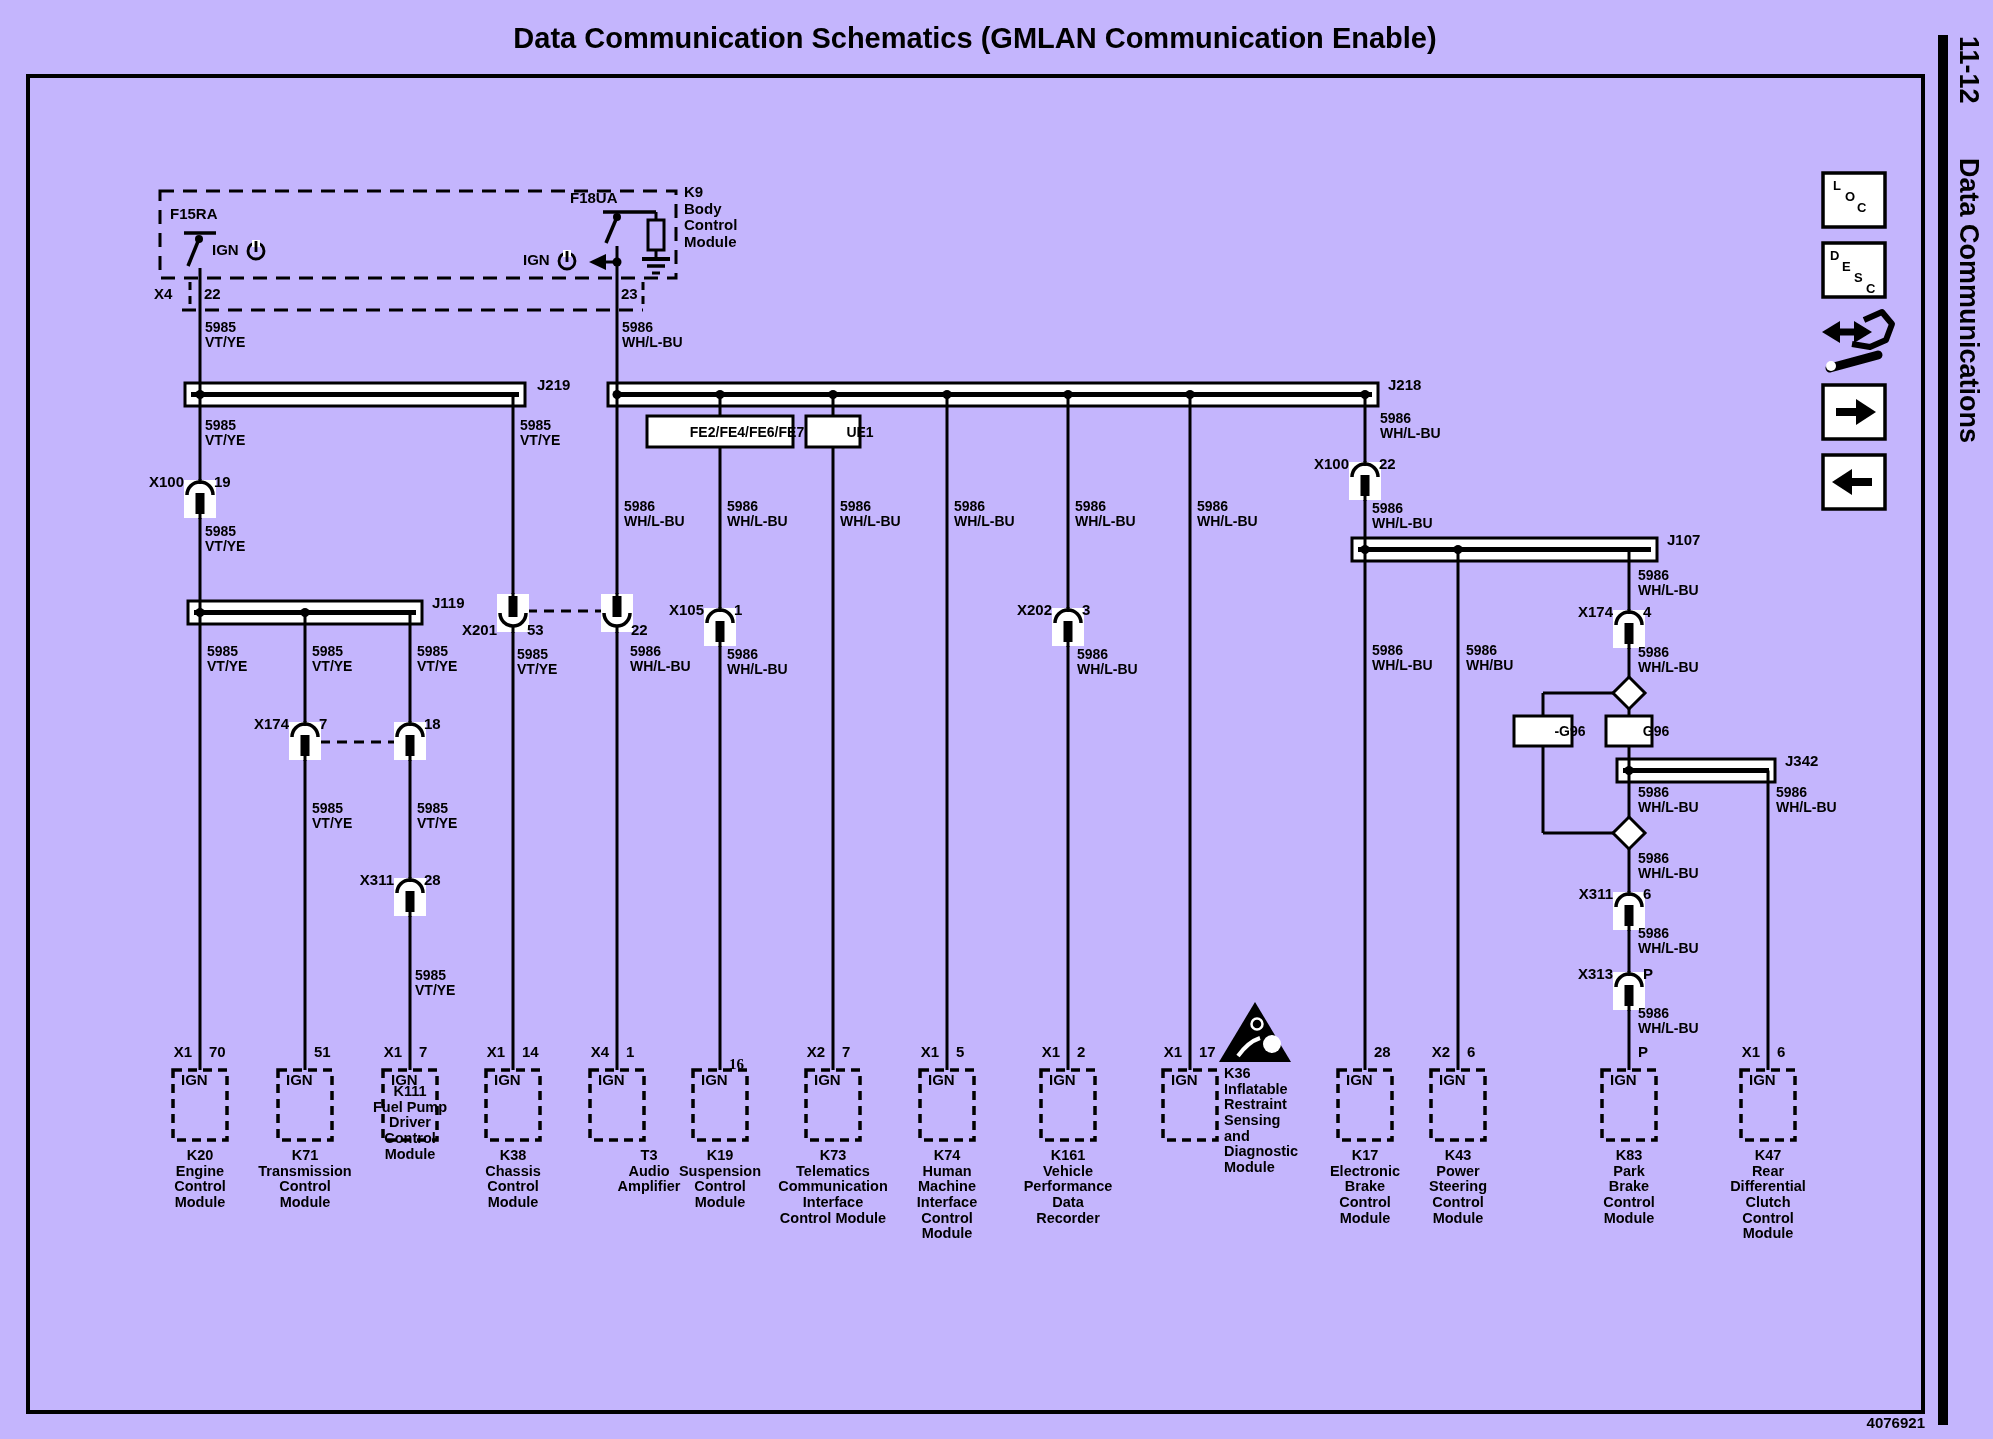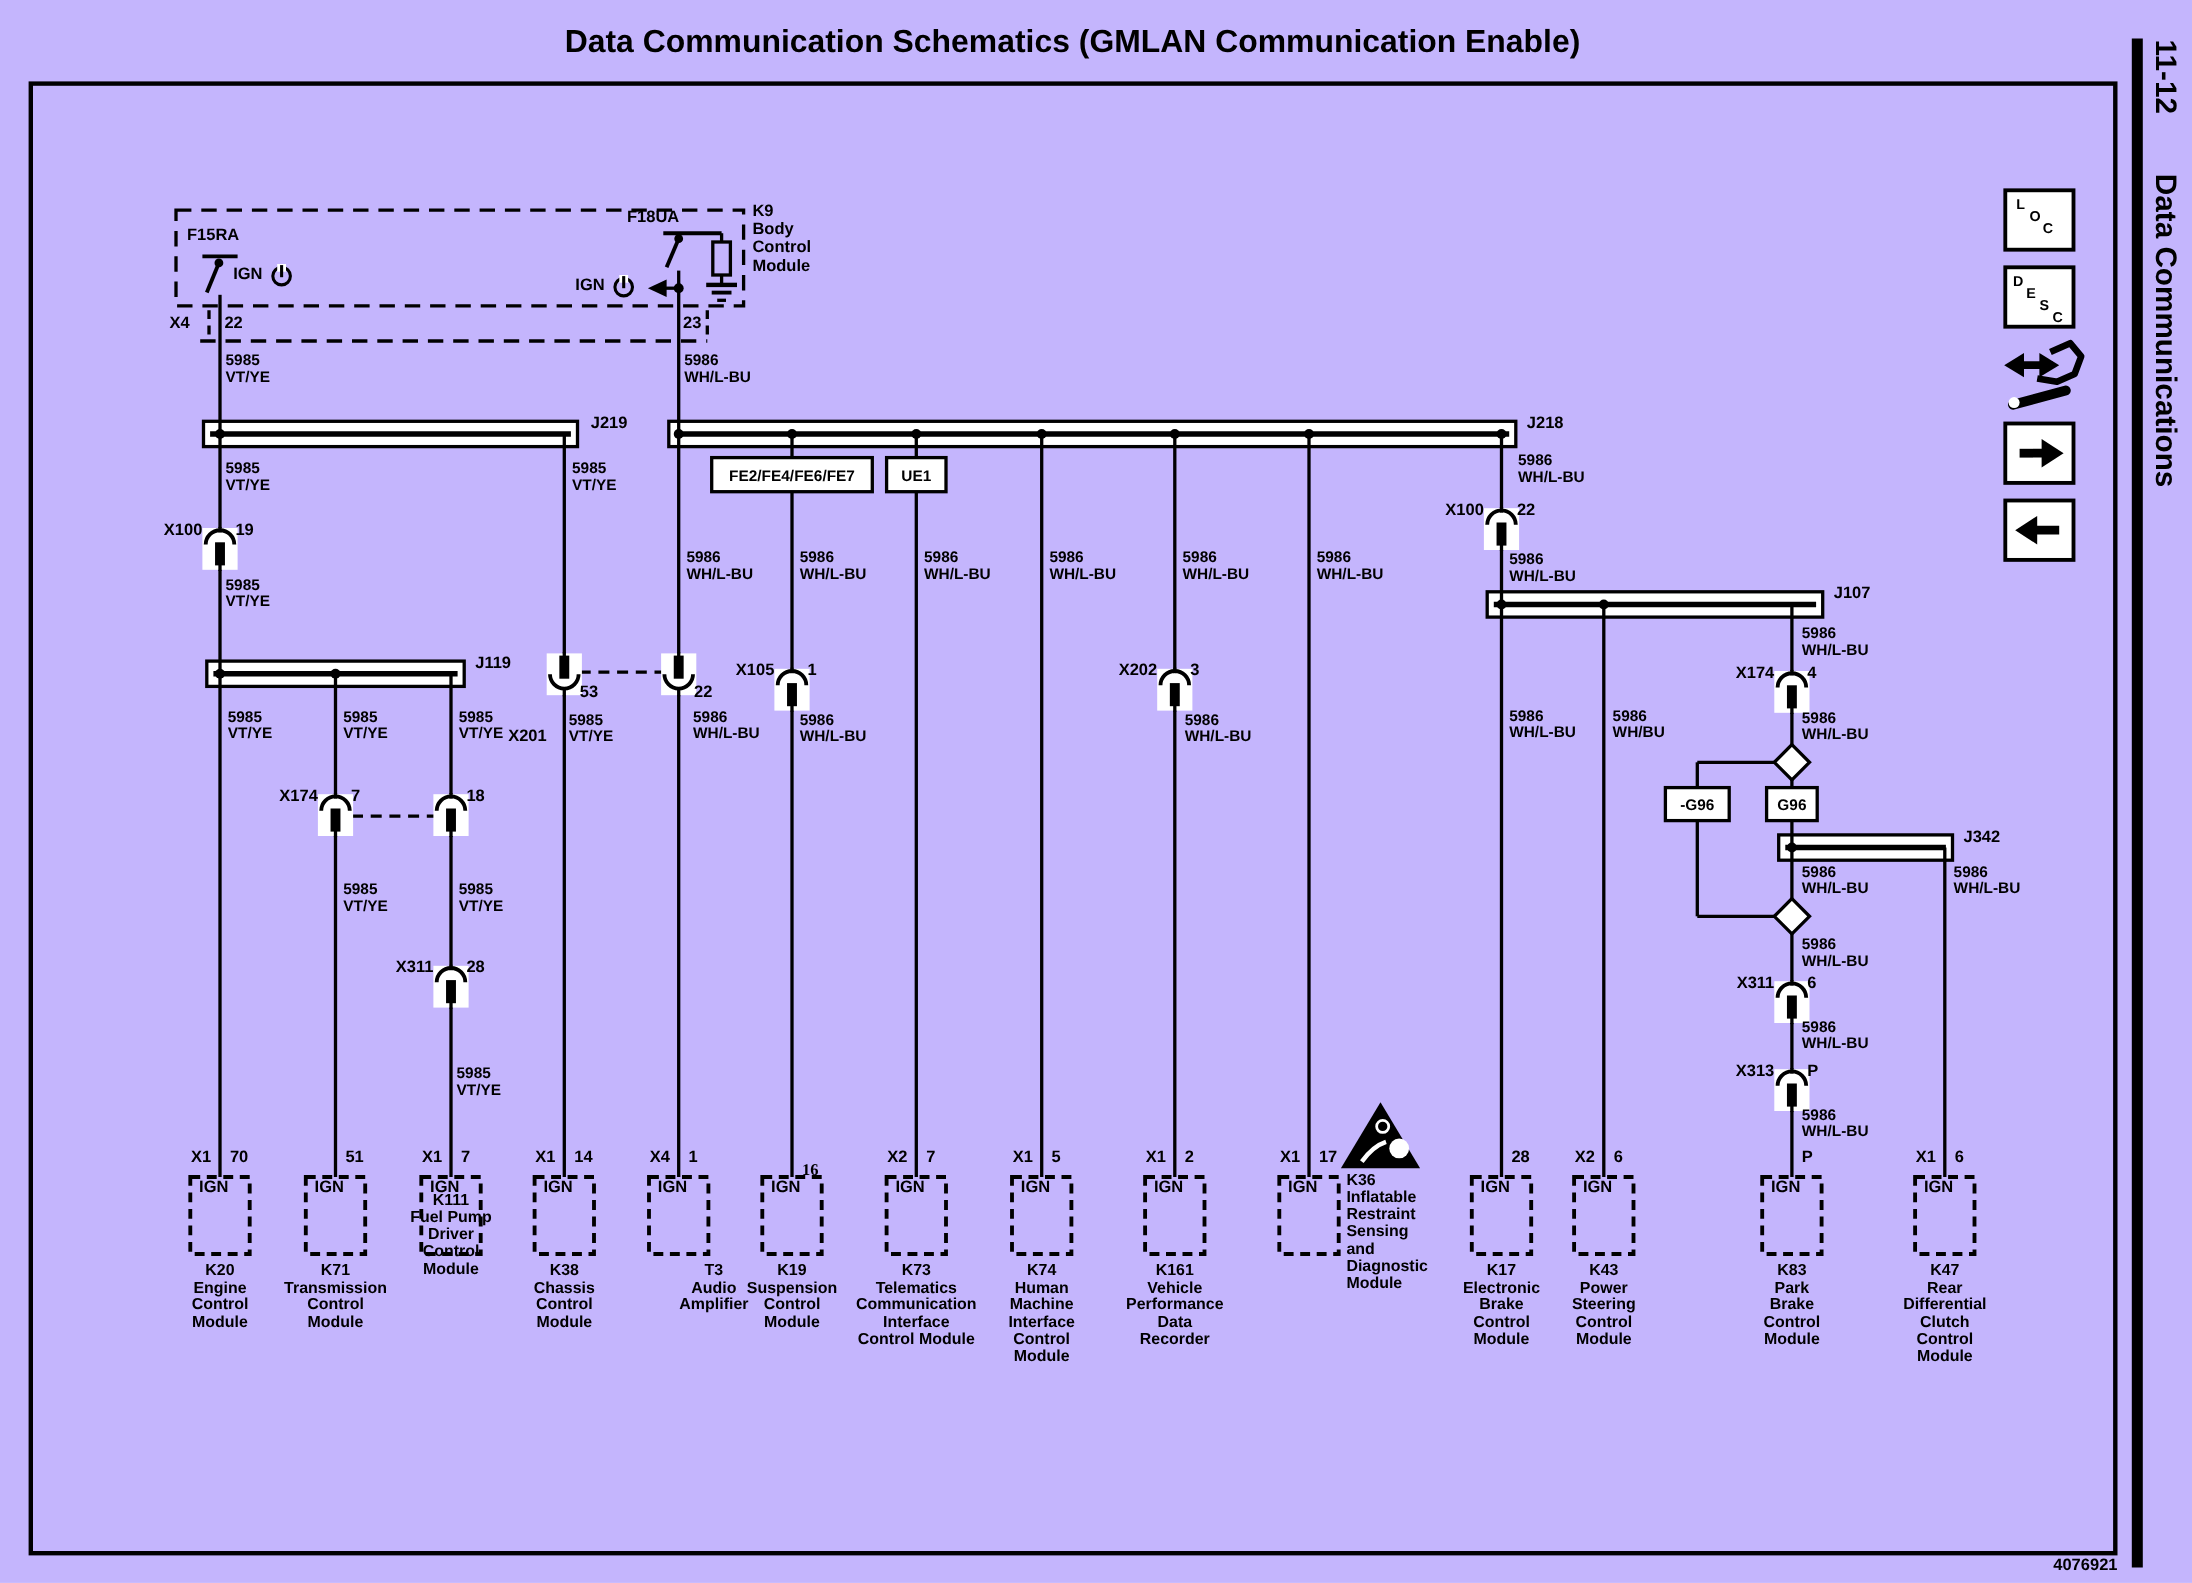--- a/index.html
+++ b/index.html
@@ -3,21 +3,21 @@
 <meta charset="utf-8">
 <style>
   html,body{margin:0;padding:0;background:#fff;}
   #page{position:relative;width:1993px;height:1439px;background:#c4b5fd;overflow:hidden;
         font-family:"Liberation Sans",sans-serif;color:#000;}
   #art{position:absolute;left:0;top:0;}
   #labels{position:absolute;left:0;top:0;width:1993px;height:1439px;}
   .t{position:absolute;font:600 14px "Liberation Sans",sans-serif;color:#000;
      white-space:pre-line;line-height:1.08;}
   .b15{font:700 15px "Liberation Sans",sans-serif;white-space:pre-line;line-height:1.1;}
-  .b14c{font:700 14px "Liberation Sans",sans-serif;}
+  .b14c{font:700 14px "Liberation Sans",sans-serif;margin-left:27px;}
   .mod{font:700 14.5px "Liberation Sans",sans-serif;line-height:1.08;}
   .left{text-align:left;}
   .title{font:700 29px "Liberation Sans",sans-serif;text-align:center;width:1950px;left:0;top:22px;}
   .rot{transform-origin:0 0;transform:rotate(90deg);white-space:nowrap;
        font:700 27px "Liberation Sans",sans-serif;position:absolute;}
   .navletter{position:absolute;font:700 13px "Liberation Sans",sans-serif;}
   .footnum{font:700 15px "Liberation Sans",sans-serif;text-align:right;}
 </style>
 </head>
 <body>
@@ -269,21 +269,21 @@
       <div class="t b15" style="left: 1388px; top: 377px;">J218</div>
       <div class="t b15" style="left: 432px; top: 595px;">J119</div>
       <div class="t b15" style="left: 1667px; top: 532px;">J107</div>
       <div class="t b15" style="left: 1785px; top: 753px;">J342</div>
       <div class="t b14c" style="left: 647px; top: 423.5px; width: 146px; text-align: center;">FE2/FE4/FE6/FE7</div>
       <div class="t b14c" style="left: 806px; top: 423.5px; width: 54px; text-align: center;">UE1</div>
       <div class="t b14c" style="left: 1514px; top: 723px; width: 58px; text-align: center;">-G96</div>
       <div class="t b14c" style="left: 1606px; top: 723px; width: 46px; text-align: center;">G96</div>
       <div class="t b15" style="left: 104px; top: 474px; width: 80px; text-align: right;">X100</div>
       <div class="t b15" style="left: 214px; top: 474px;">19</div>
-      <div class="t b15" style="left: 417px; top: 622px; width: 80px; text-align: right; margin-top: 40px;">X201</div>
+      <div class="t b15" style="left: 417px; top: 622px; width: 80px; text-align: right;">X201</div>
       <div class="t b15" style="left: 527px; top: 622px;">53</div>
       <div class="t b15" style="left: 631px; top: 622px;">22</div>
       <div class="t b15" style="left: 624px; top: 602px; width: 80px; text-align: right;">X105</div>
       <div class="t b15" style="left: 734px; top: 602px;">1</div>
       <div class="t b15" style="left: 972px; top: 602px; width: 80px; text-align: right;">X202</div>
       <div class="t b15" style="left: 1082px; top: 602px;">3</div>
       <div class="t b15" style="left: 209px; top: 716px; width: 80px; text-align: right;">X174</div>
       <div class="t b15" style="left: 319px; top: 716px;">7</div>
       <div class="t b15" style="left: 424px; top: 716px;">18</div>
       <div class="t b15" style="left: 314px; top: 872px; width: 80px; text-align: right;">X311</div>

